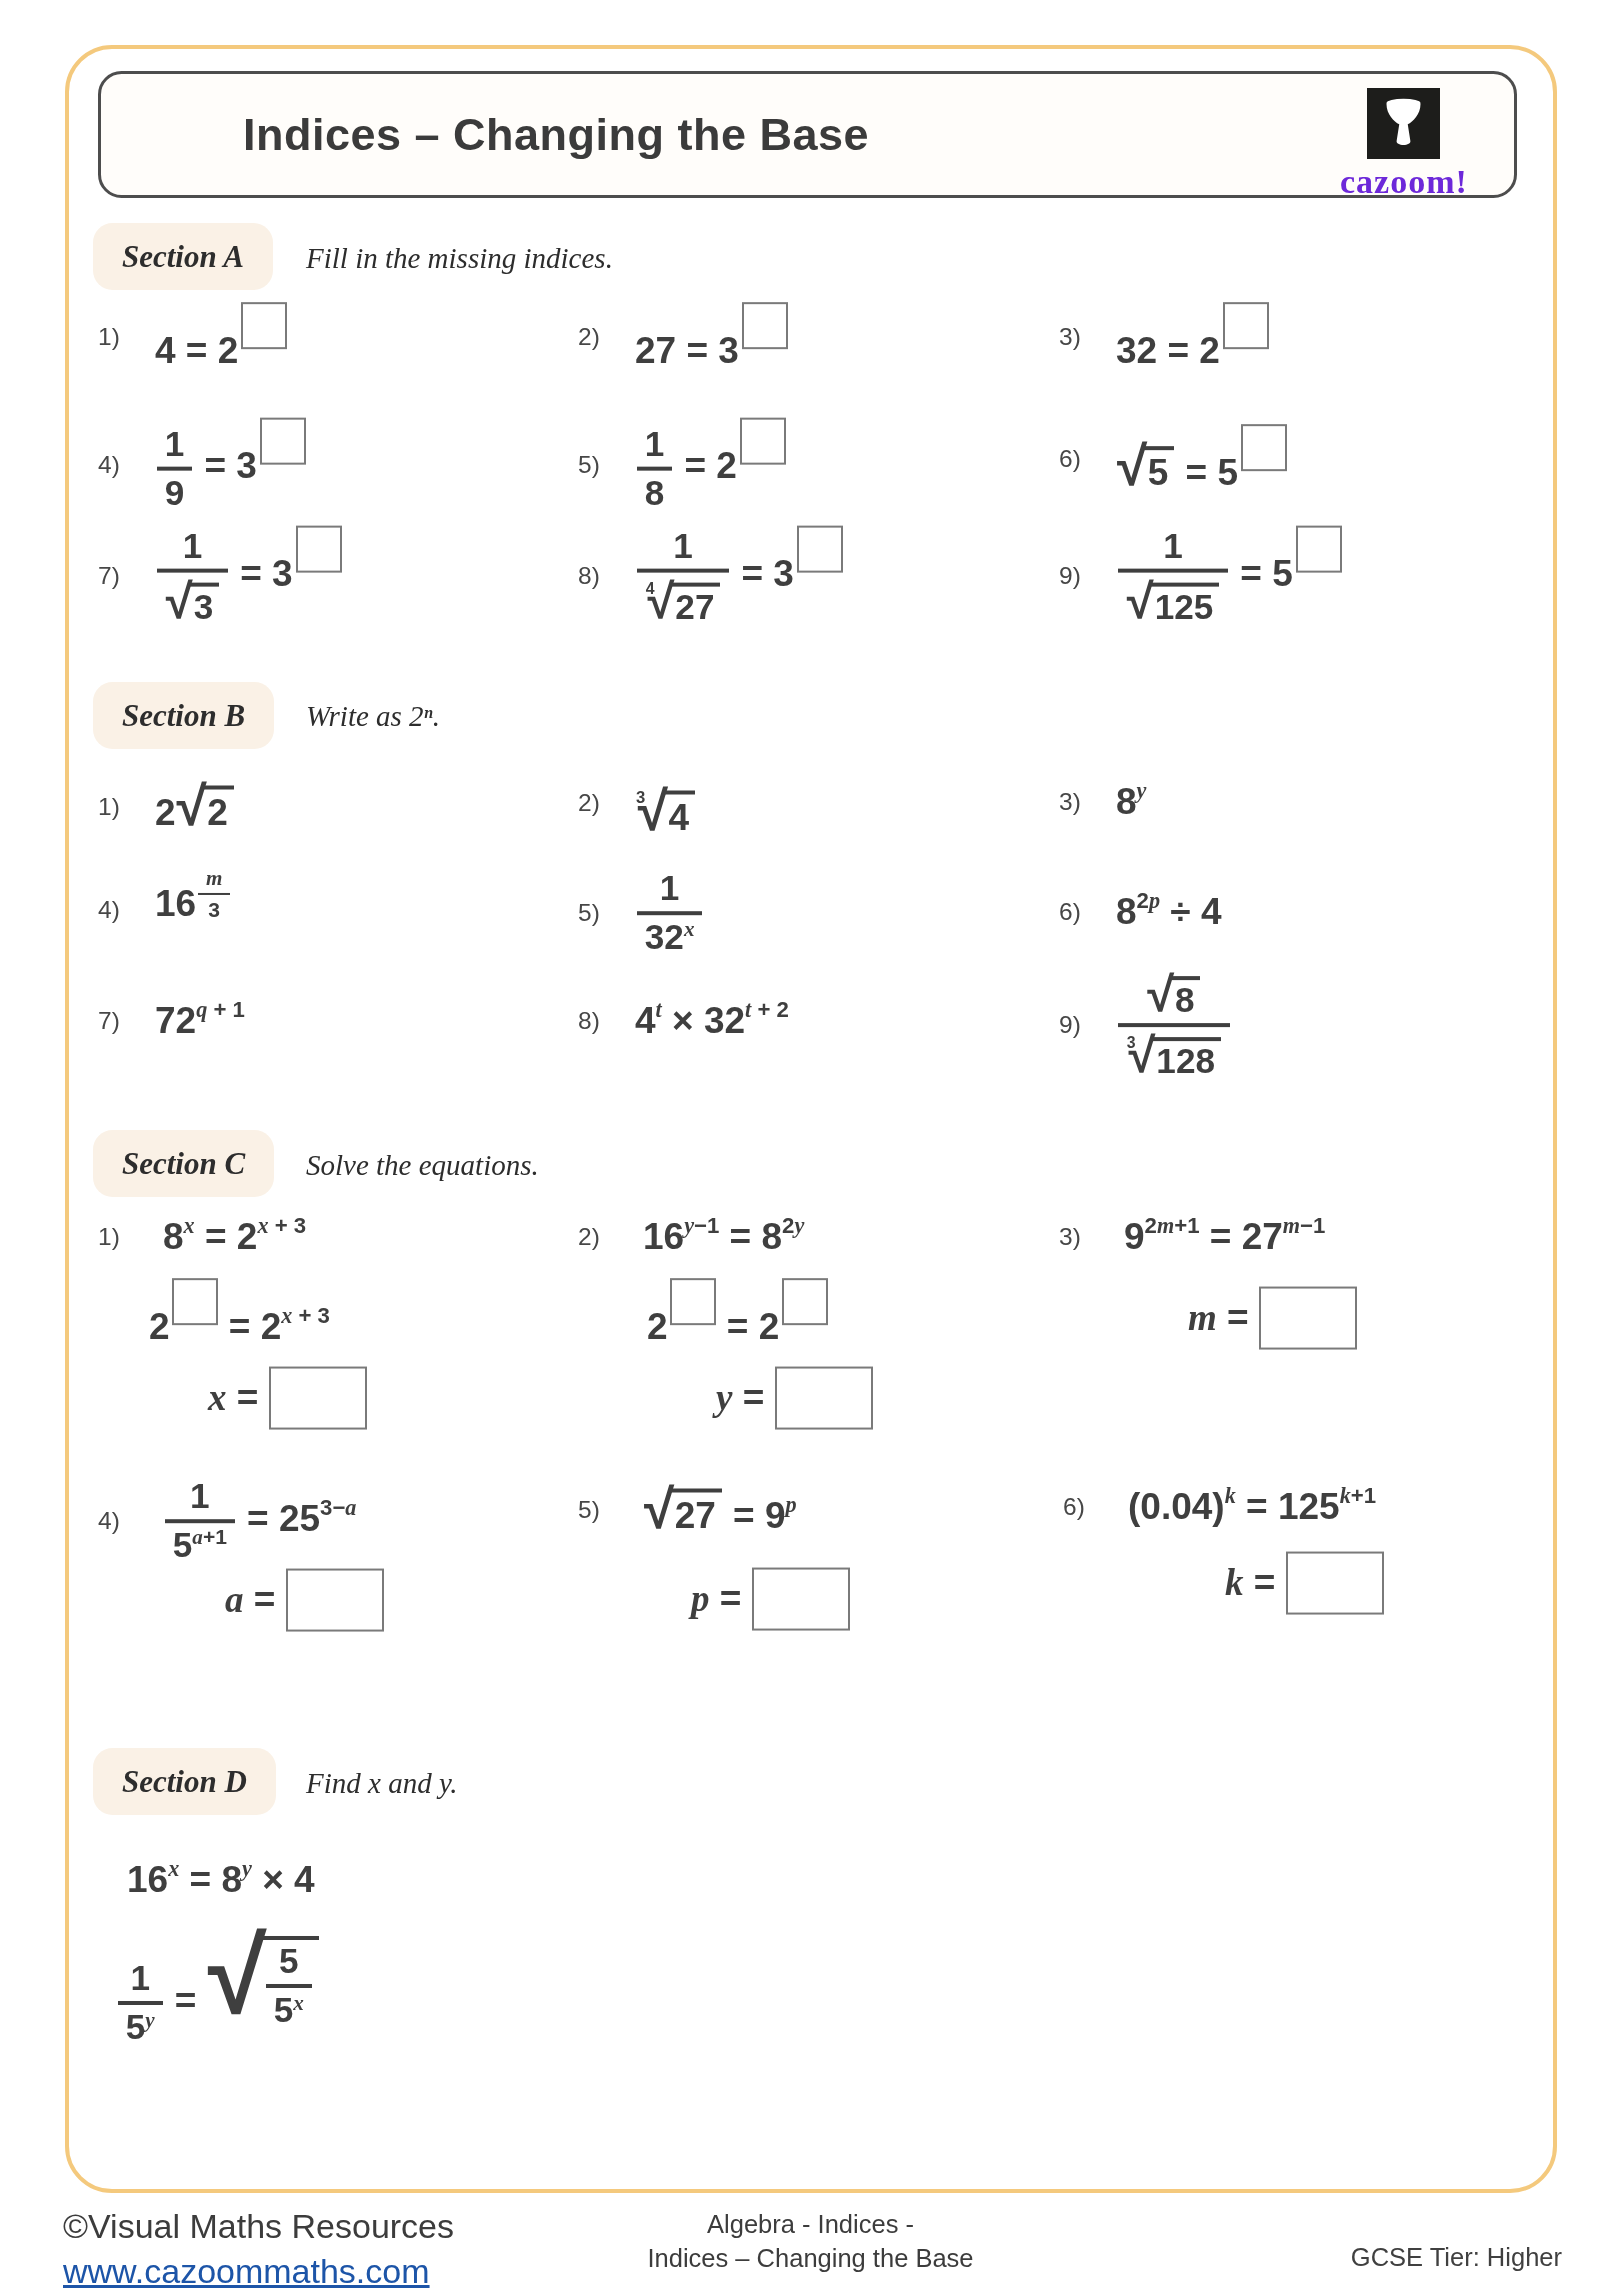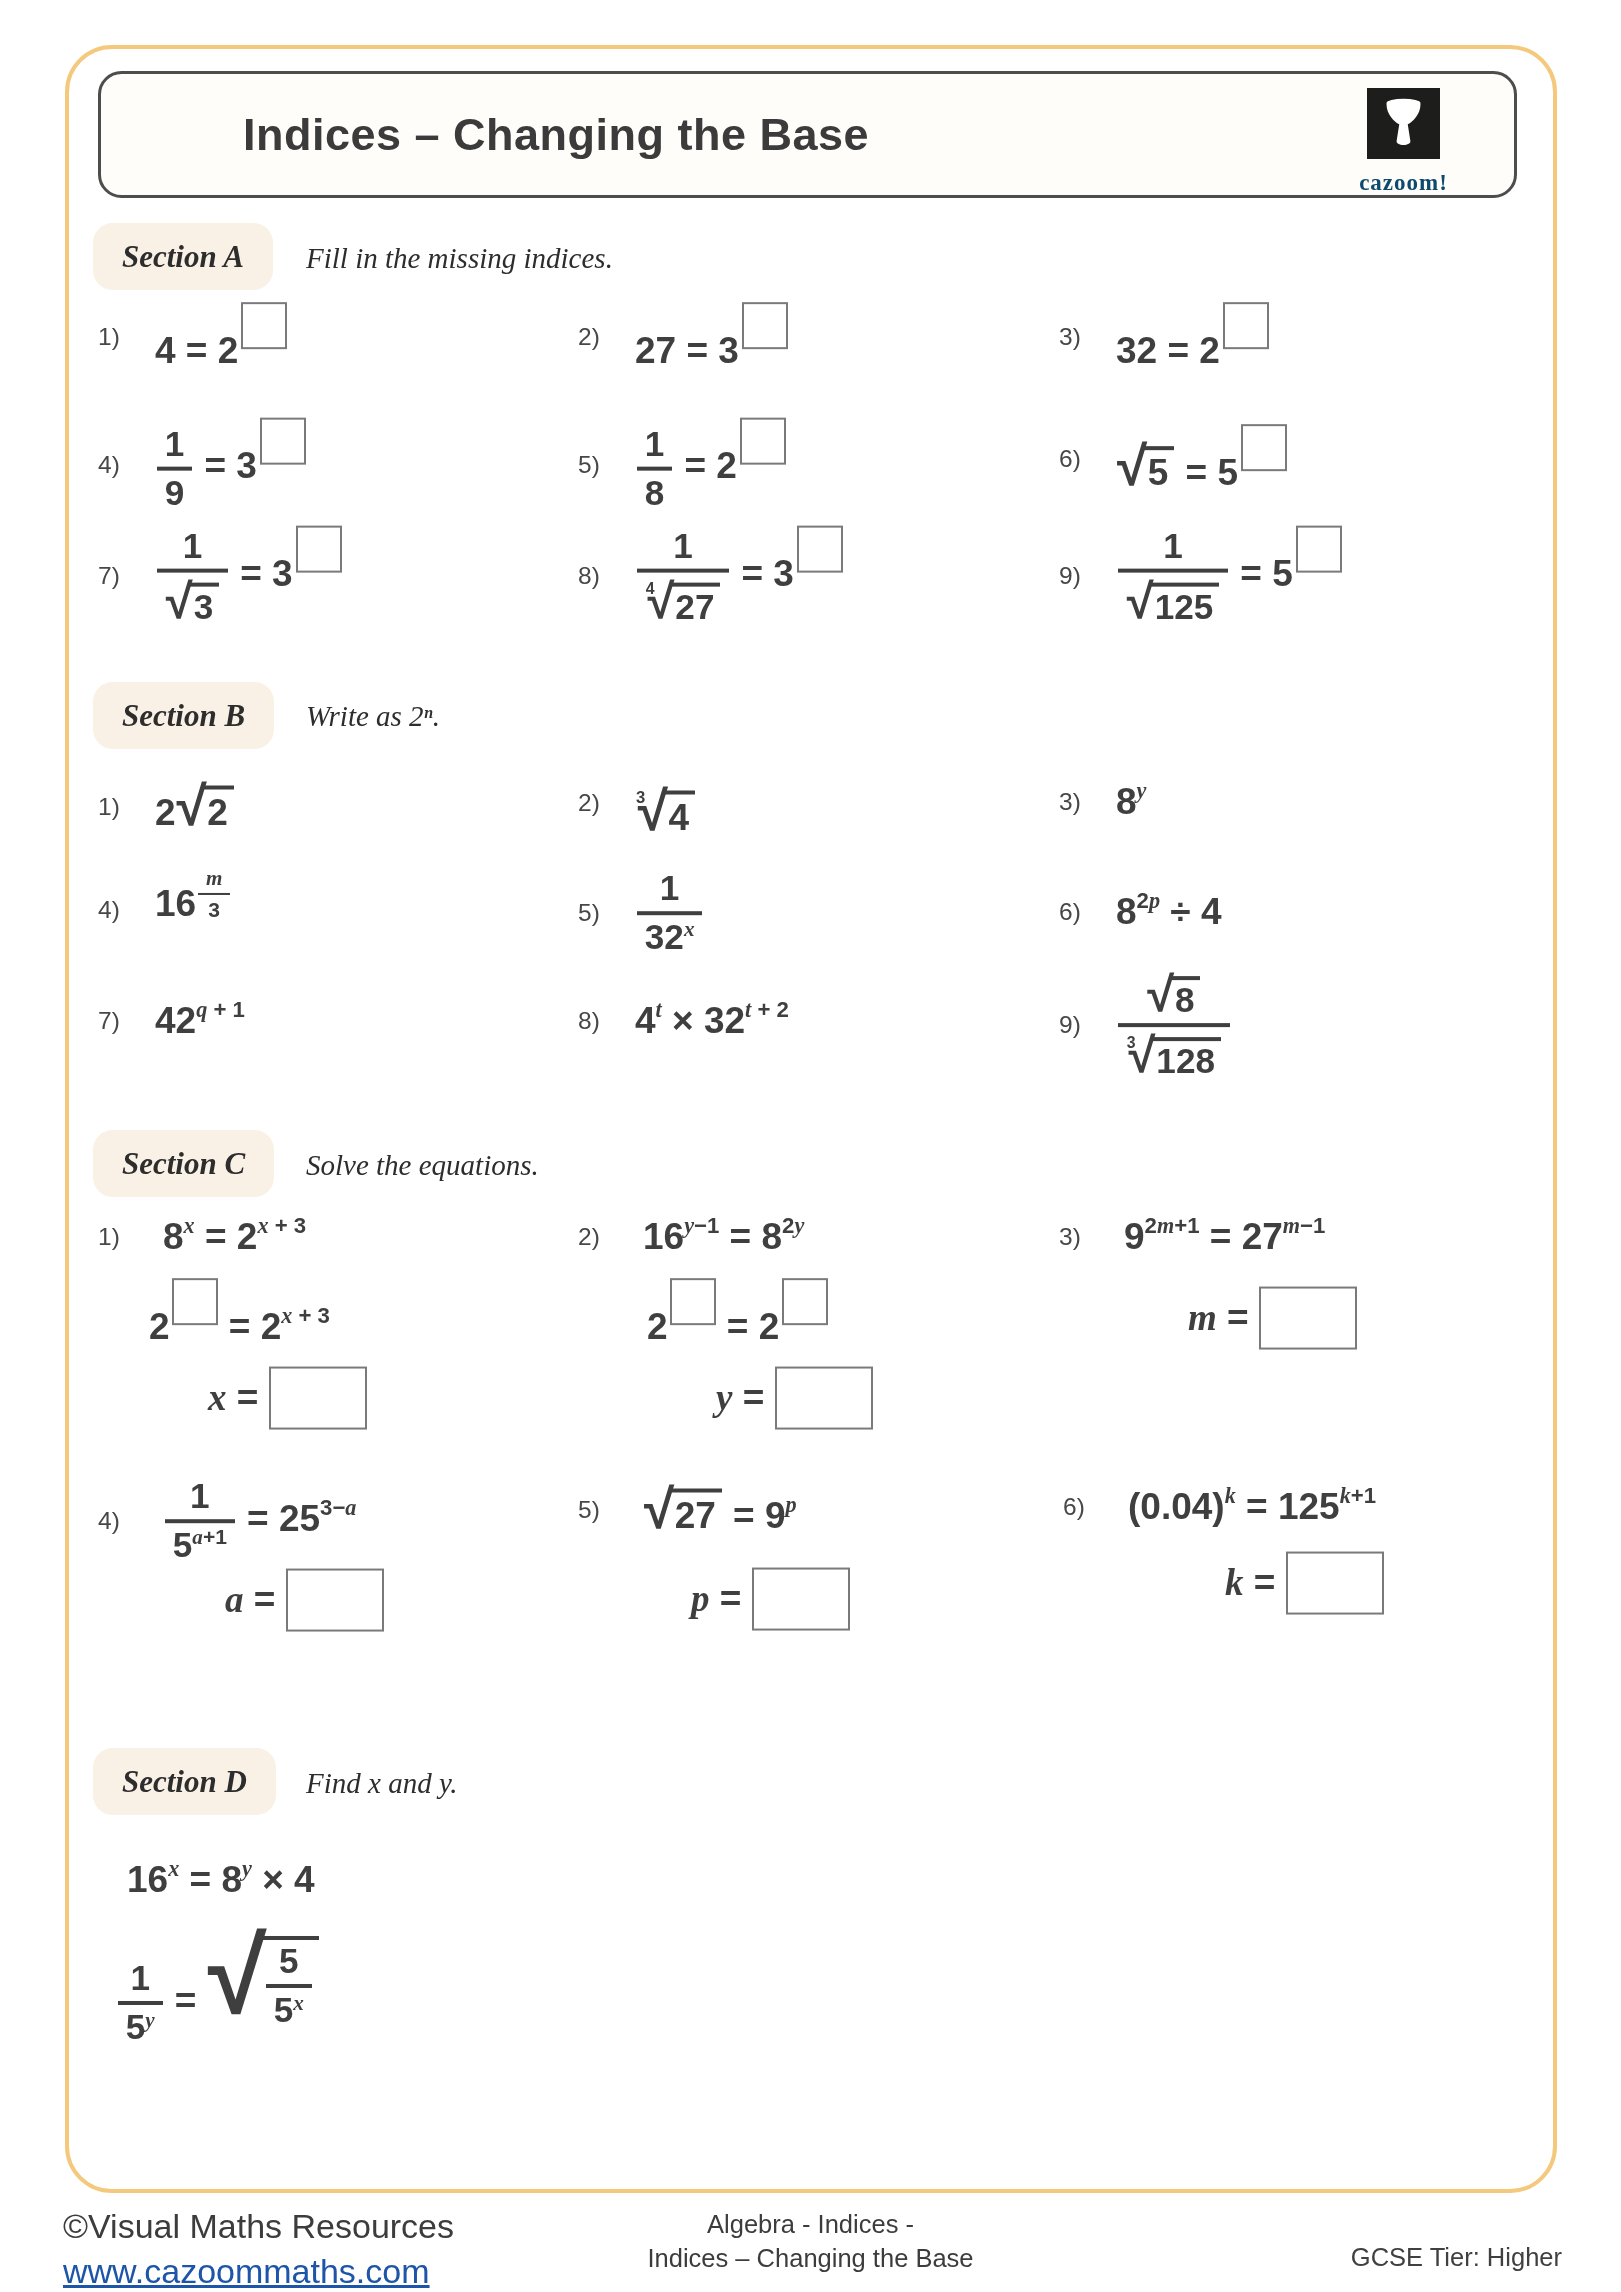--- a/index.html
+++ b/index.html
@@ -18,21 +18,21 @@
     border:3.9px solid #4d4d4d; border-radius:23.5px; background:#fffdfa;
   }
   .title {
     position:absolute; left:142px; top:50%; transform:translateY(-50%);
     font-size:45px; font-weight:bold; color:#3b3b3b; letter-spacing:0.5px;
   }
   .logo { position:absolute; right:47px; top:13.7px; width:127px; text-align:center; }
   .logo-box { width:73px; height:71px; background:#1d1d1b; margin:0 auto;
     display:flex; align-items:center; justify-content:center; }
   .logo-text { font-family:"Liberation Serif", serif; font-weight:bold;
-    font-size:23px; color:#0c4a6e; margin-top:11px; letter-spacing:1px; }
+    font-size:34px; color:#6d28d9; margin-top:4px; letter-spacing:1px; }
   
   .sec-pill {
     position:absolute; height:67px; display:inline-flex; align-items:center;
     padding:0 29px; border-radius:19.6px; background:#faf1e6;
   }
   .sec-pill-text {
     font-family:"Liberation Serif", serif; font-weight:bold; font-style:italic;
     font-size:31px; color:#2d2d2d;
   }
   .sec-instr {
@@ -245,21 +245,21 @@
             <span class="msup"><span class="mvar">x</span></span>
           </span>
         </span></span>
     </div>
   <div class="q s-b" style="left:1059px;top:912px">
       <span class="qno">6)</span>
       <span class="math"><span class="mtxt">8</span><span class="msup"><span class="mtxt">2</span><span class="mvar">p</span></span><span class="mtxt"> ÷ 4</span></span>
     </div>
   <div class="q s-b" style="left:98px;top:1021px">
       <span class="qno">7)</span>
-      <span class="math"><span class="mtxt">42</span><span class="msup"><span class="mvar">q</span><span class="mtxt"> + 1</span></span></span>
+      <span class="math"><span class="mtxt">72</span><span class="msup"><span class="mvar">q</span><span class="mtxt"> + 1</span></span></span>
     </div>
   <div class="q s-b" style="left:578px;top:1021px">
       <span class="qno">8)</span>
       <span class="math"><span class="mtxt">4</span><span class="msup"><span class="mvar">t</span></span><span class="mtxt"> × 32</span><span class="msup"><span class="mvar">t</span><span class="mtxt"> + 2</span></span></span>
     </div>
   <div class="q s-b" style="left:1059px;top:1025px">
       <span class="qno">9)</span>
       <span class="math"><span class="mfrac">
           <span class="mnum">
             <span class="msqrt">

